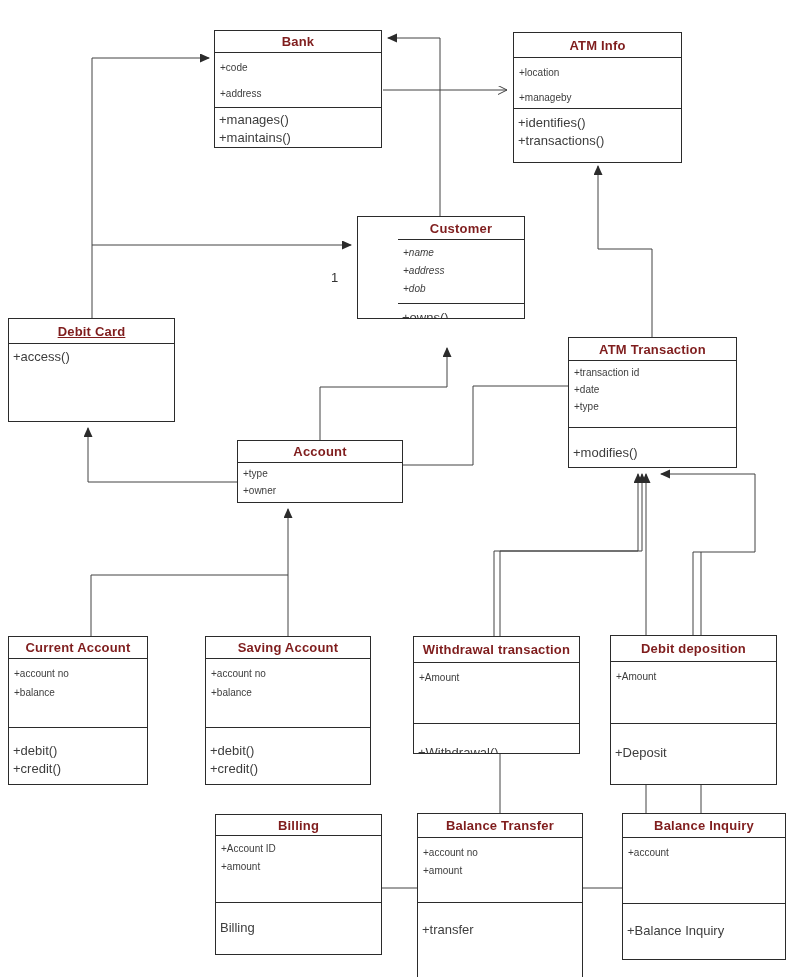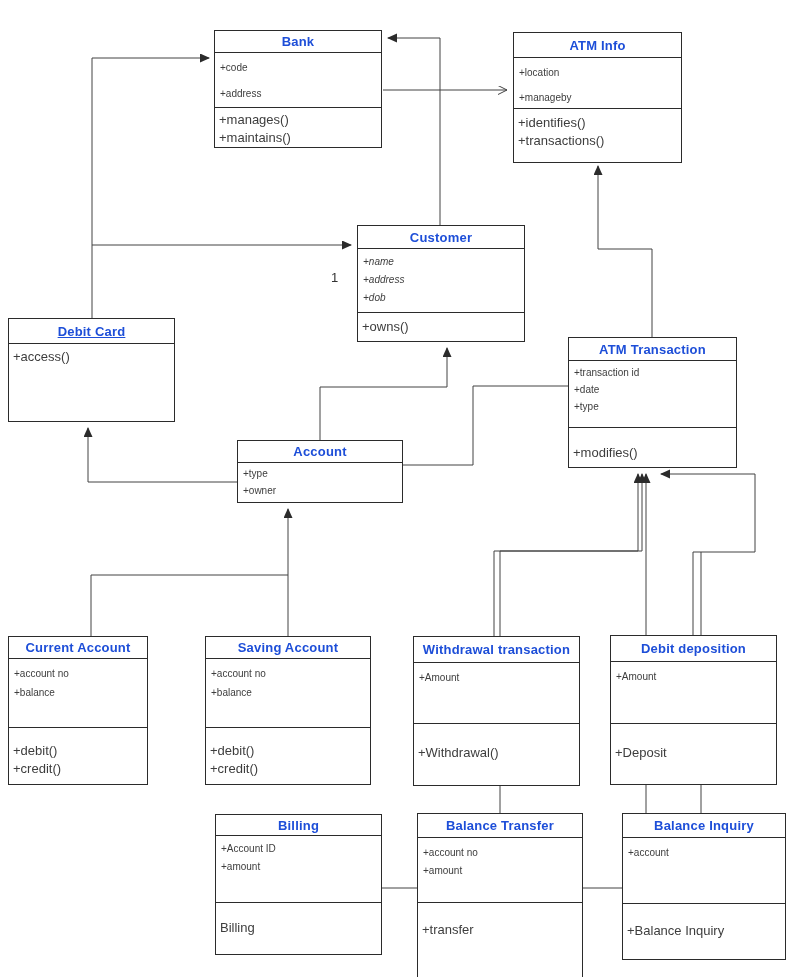--- a/index.html
+++ b/index.html
@@ -13,21 +13,21 @@
   #edge-layer{position:absolute;left:0;top:0;pointer-events:none;}
   .uml-class{
     position:absolute;
     background:#ffffff;
     border:1px solid #2b2b2b;
     box-sizing:border-box;
     display:flex;flex-direction:column;
   }
   .uml-title{
     font-weight:bold;text-align:center;
-    font-size:13px;color:#1d4ed8;
+    font-size:13px;color:#7f1d1d;
     border-bottom:1px solid #2b2b2b;
     display:flex;align-items:center;justify-content:center;
     box-sizing:border-box;flex:0 0 auto;
     letter-spacing:.2px;white-space:nowrap;
   }
   .uml-attrs{
     box-sizing:border-box;flex:0 0 auto;
     padding-left:5px;font-size:10px;color:#3d3d3d;
     overflow:hidden;
   }
@@ -90,21 +90,21 @@
         <div class="uml-title" style="height: 25px;">ATM Info</div>
         <div class="uml-attrs has-methods" style="height: 51px; padding-top: 2px;">
           <div class="uml-line" style="line-height: 25px;">+location</div>
           <div class="uml-line" style="line-height: 25px;">+manageby</div>
         </div>
         <div class="uml-methods" style="padding-top: 5px;">
           <div class="uml-line" style="line-height: 18px;">+identifies()</div>
           <div class="uml-line" style="line-height: 18px;">+transactions()</div>
         </div>
       </div>
-      <div class="uml-class" style="left: 357px; top: 225px; width: 168px; height: 117px;">
+      <div class="uml-class" style="left: 357px; top: 216px; width: 168px; height: 103px; padding-left: 40px;">
         <div class="uml-title" style="height: 23px;">Customer</div>
         <div class="uml-attrs has-methods" style="height: 64px; padding-top: 4px; font-style: italic;">
           <div class="uml-line" style="line-height: 18px;">+name</div>
           <div class="uml-line" style="line-height: 18px;">+address</div>
           <div class="uml-line" style="line-height: 18px;">+dob</div>
         </div>
         <div class="uml-methods" style="padding-top: 5px;">
           <div class="uml-line" style="line-height: 18px;">+owns()</div>
         </div>
       </div>
@@ -147,21 +147,21 @@
         <div class="uml-title" style="height: 22px;">Saving Account</div>
         <div class="uml-attrs has-methods" style="height: 69px; padding-top: 5px;">
           <div class="uml-line" style="line-height: 19px;">+account no</div>
           <div class="uml-line" style="line-height: 19px;">+balance</div>
         </div>
         <div class="uml-methods" style="padding-top: 14px;">
           <div class="uml-line" style="line-height: 18px;">+debit()</div>
           <div class="uml-line" style="line-height: 18px;">+credit()</div>
         </div>
       </div>
-      <div class="uml-class" style="left: 413px; top: 636px; width: 167px; height: 150px;">
+      <div class="uml-class" style="left: 413px; top: 636px; width: 167px; height: 118px;">
         <div class="uml-title" style="height: 26px;">Withdrawal transaction</div>
         <div class="uml-attrs has-methods" style="height: 61px; padding-top: 5px;">
           <div class="uml-line" style="line-height: 19px;">+Amount</div>
         </div>
         <div class="uml-methods" style="padding-top: 20px;">
           <div class="uml-line" style="line-height: 18px;">+Withdrawal()</div>
         </div>
       </div>
       <div class="uml-class" style="left: 610px; top: 635px; width: 167px; height: 150px;">
         <div class="uml-title" style="height: 26px;">Debit deposition</div>

